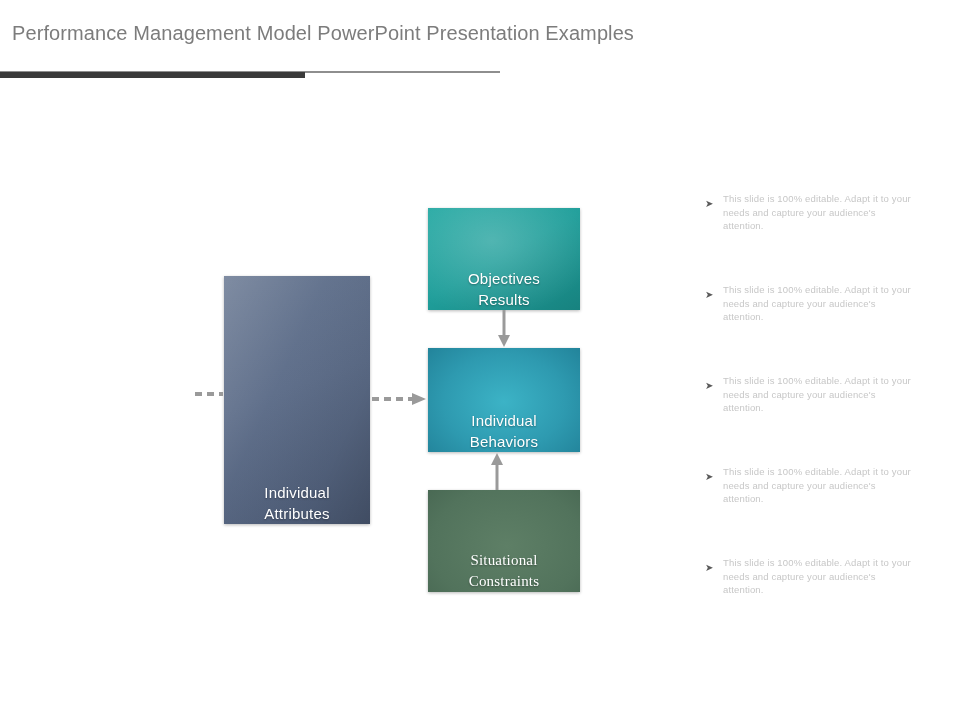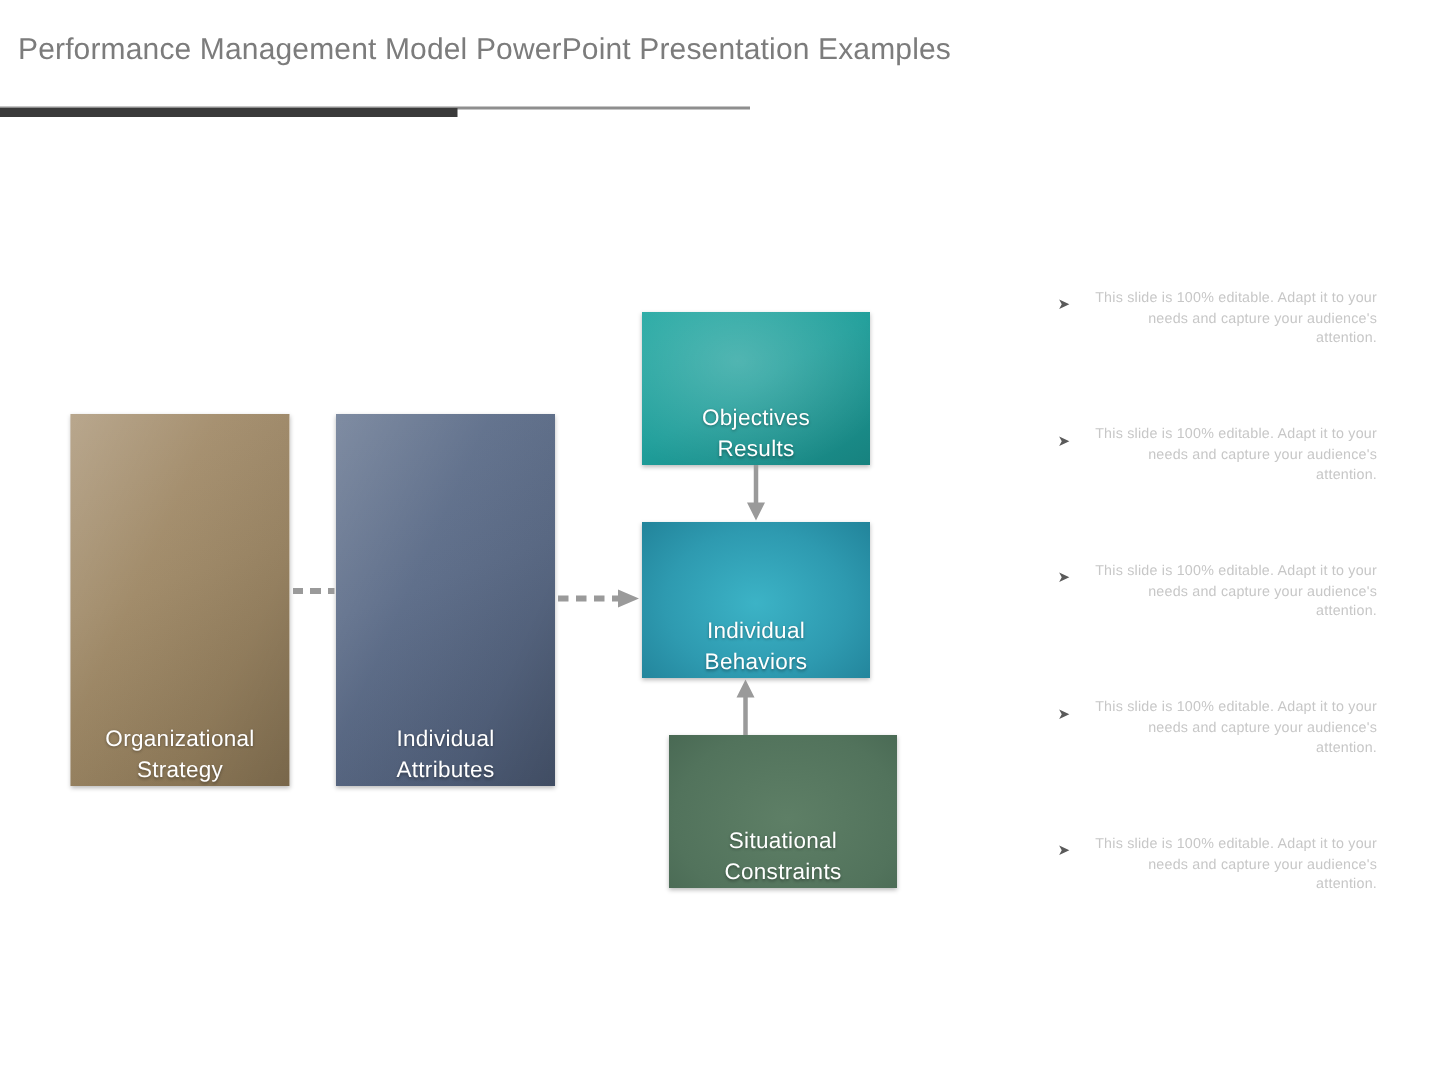--- a/index.html
+++ b/index.html
@@ -103,23 +103,24 @@
 
   
   #box-behaviors {
     left: 428px; top: 348px; width: 152px; height: 104px;
     background:
       radial-gradient(ellipse 95% 110% at 50% 52%, #3cb3c6 0%, #2e9ab0 42%, #1f7e95 78%, #1a6f85 100%);
   }
 
   
   #box-constraints {
-    left: 446px; top: 490px; width: 152px; height: 102px;
+    left: 428px; top: 490px; width: 152px; height: 102px;
     background:
       radial-gradient(ellipse 110% 130% at 52% 55%, #5e7f66 0%, #52735c 45%, #41604c 80%, #3a5645 100%);
+    font-family: Liberation Serif, serif;
   }
 
   
   .connector {
     position: absolute;
   }
 
   
   #conn-org-to-attr {
     left: 195px;
@@ -177,37 +178,32 @@
     font-size: 10px;
     line-height: 12px;
     color: #5a5a5a;
   }
   .bullet-text {
     display: block;
     font-size: 9.5px;
     line-height: 13.5px;
     color: #c7c7c7;
     letter-spacing: 0.15px;
-    text-align: right;
   }
 </style>
 </head>
 <body>
 
 <div id="slide">
 
   <div id="slide-title">Performance Management Model PowerPoint Presentation Examples</div>
 
   <div id="title-rule-thin"></div>
   <div id="title-rule-thick"></div>
 
-  <div class="dbox" id="box-org-strategy">
-    <span class="blabel">Organizational
-Strategy</span>
-  </div>
 
   <div class="dbox" id="box-ind-attributes">
     <span class="blabel">Individual
 Attributes</span>
   </div>
 
   <div class="dbox" id="box-objectives">
     <span class="blabel">Objectives
 Results</span>
   </div>

